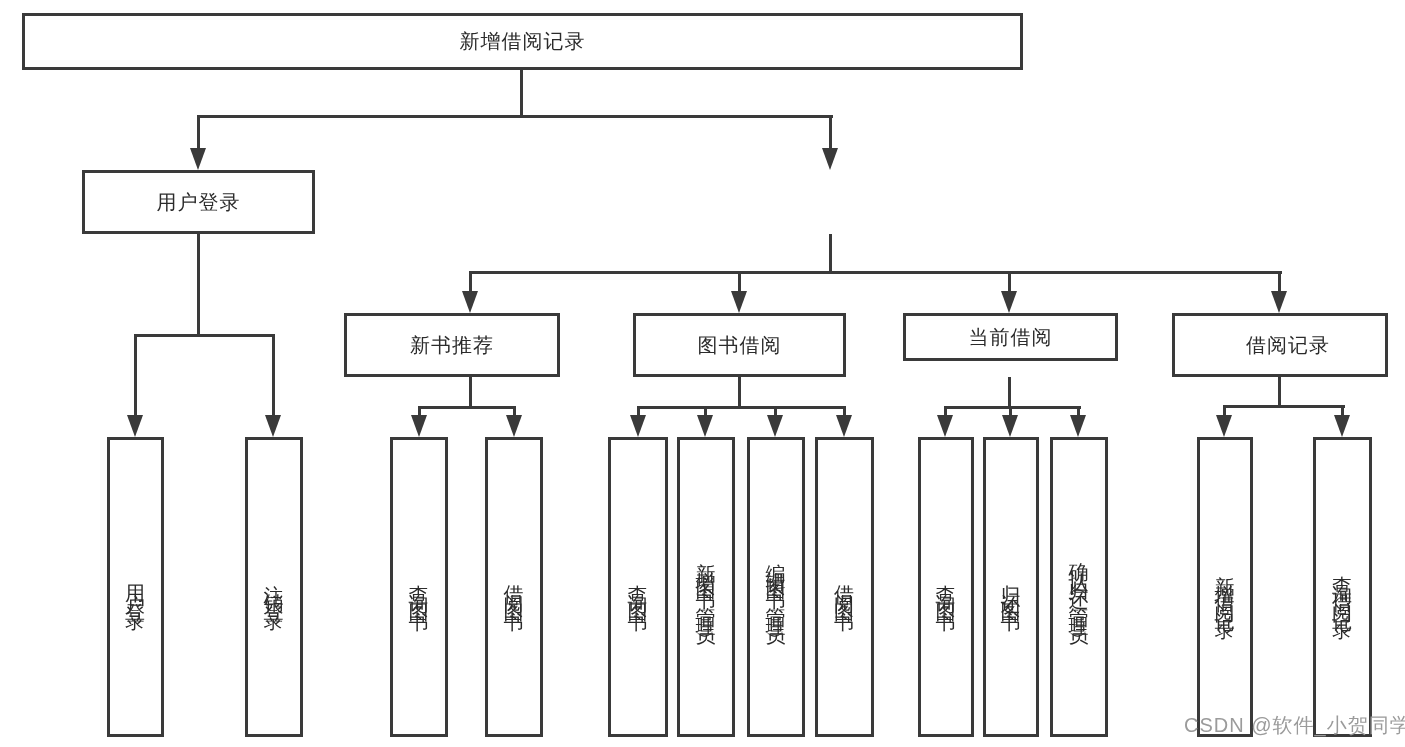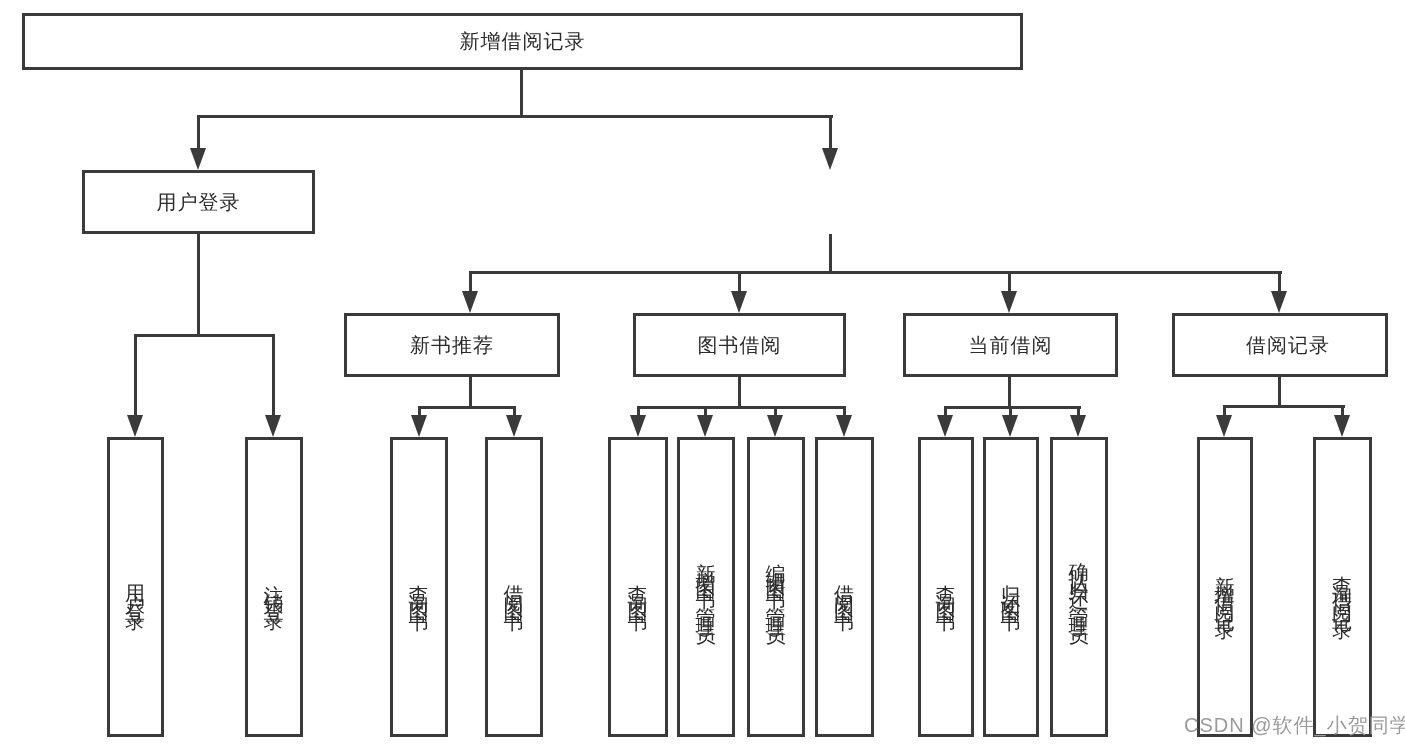--- a/index.html
+++ b/index.html
@@ -49,21 +49,21 @@
   <div class="box" style="left:82px;top:170px;width:233px;height:64px;">
     <span class="lbl">用户登录</span>
   </div>
 
   <div class="box" style="left:344px;top:313px;width:216px;height:64px;">
     <span class="lbl">新书推荐</span>
   </div>
   <div class="box" style="left:633px;top:313px;width:213px;height:64px;">
     <span class="lbl">图书借阅</span>
   </div>
-  <div class="box" style="left:903px;top:313px;width:215px;height:64px;">
+  <div class="box" style="left:903px;top:313px;width:215px;height:48px;">
     <span class="lbl">当前借阅</span>
   </div>
   <div class="box" style="left:1172px;top:313px;width:216px;height:64px;padding-left:16px;">
     <span class="lbl">借阅记录</span>
   </div>
 
   <div class="box leaf" style="left:107px;top:437px;width:57px;height:300px;">
     <span class="lbl">用户登录</span>
   </div>
   <div class="box leaf" style="left:245px;top:437px;width:58px;height:300px;">

